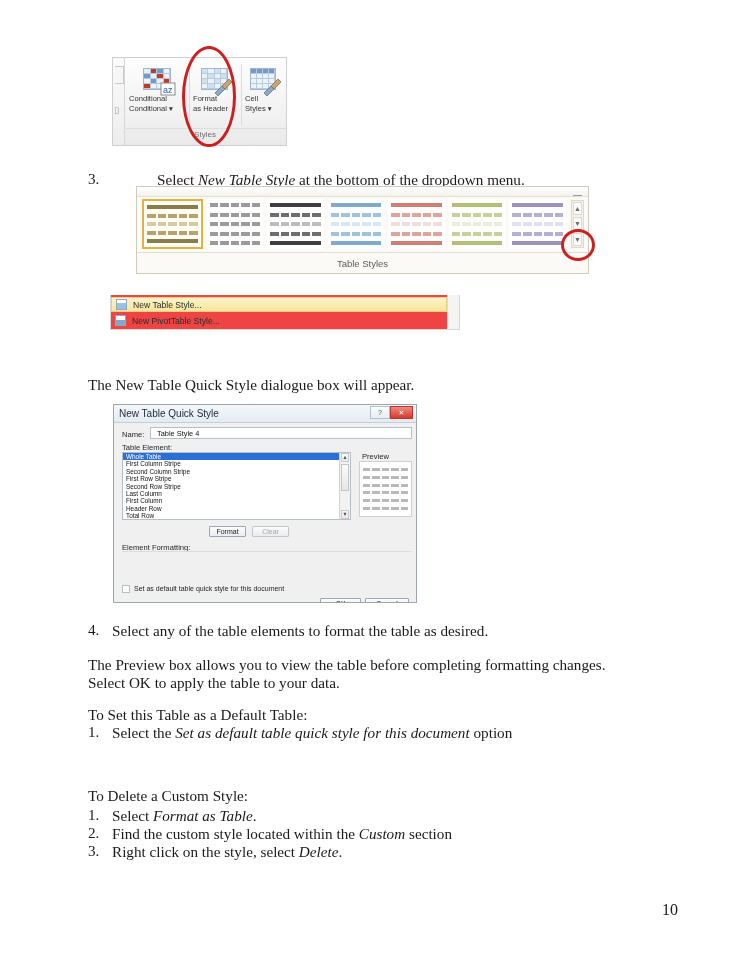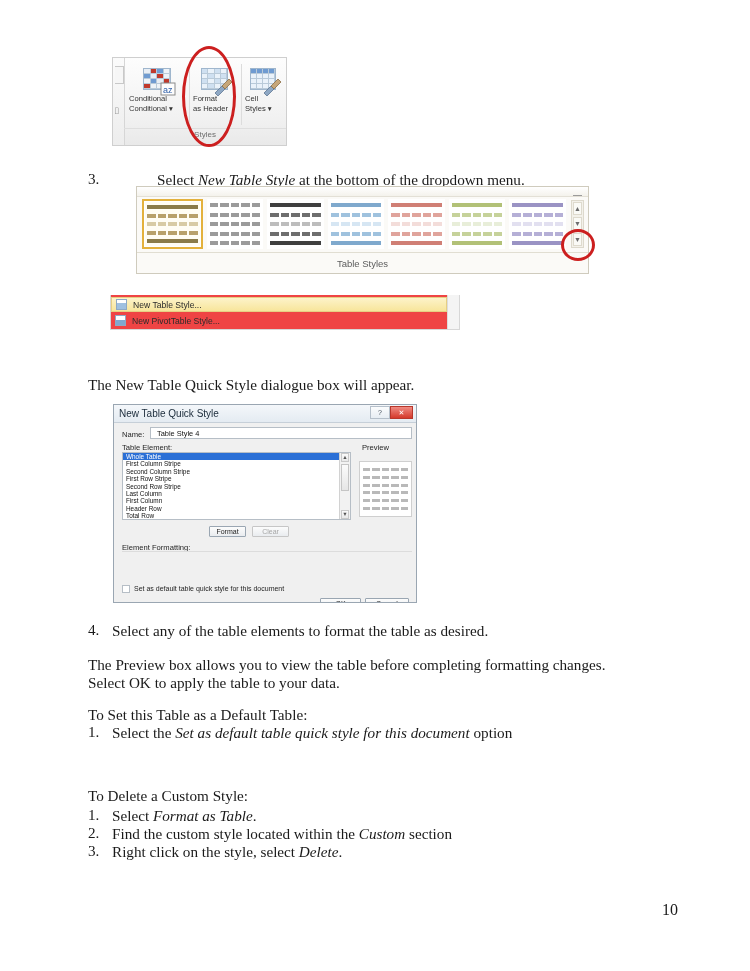--- a/index.html
+++ b/index.html
@@ -419,21 +419,21 @@
     position: absolute;
     left: 8px; top: 163px;
     width: 8px; height: 8px;
     background: #fff;
     border: 1px solid #b6bec6;
     box-sizing: border-box;
   }
   #default-check-label { left: 20px; top: 163px; font-size: 7px; }
   #ok-btn     { left: 206px; top: 176px; width: 41px; }
   #cancel-btn { left: 251px; top: 176px; width: 44px; }
-  #preview-label { left: 248px; top: 21px; }
+  #preview-label { left: 248px; top: 30px; }
   #preview-box {
     position: absolute;
     left: 245px; top: 39px;
     width: 53px; height: 56px;
     background: #fff;
     border: 1px solid #cfcfcf;
     box-sizing: border-box;
     padding: 4px 3px;
     display: flex;
     flex-direction: column;

